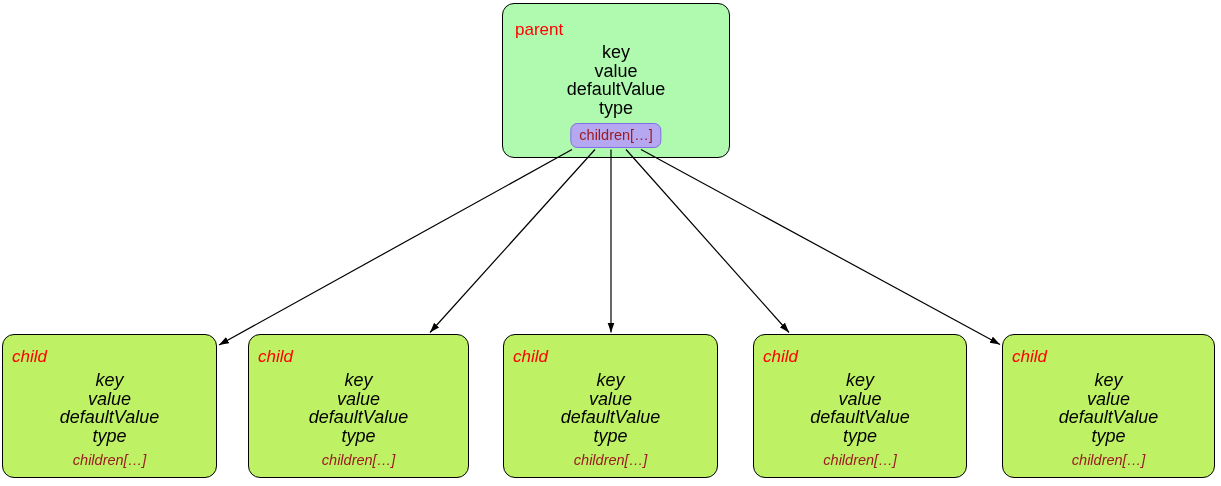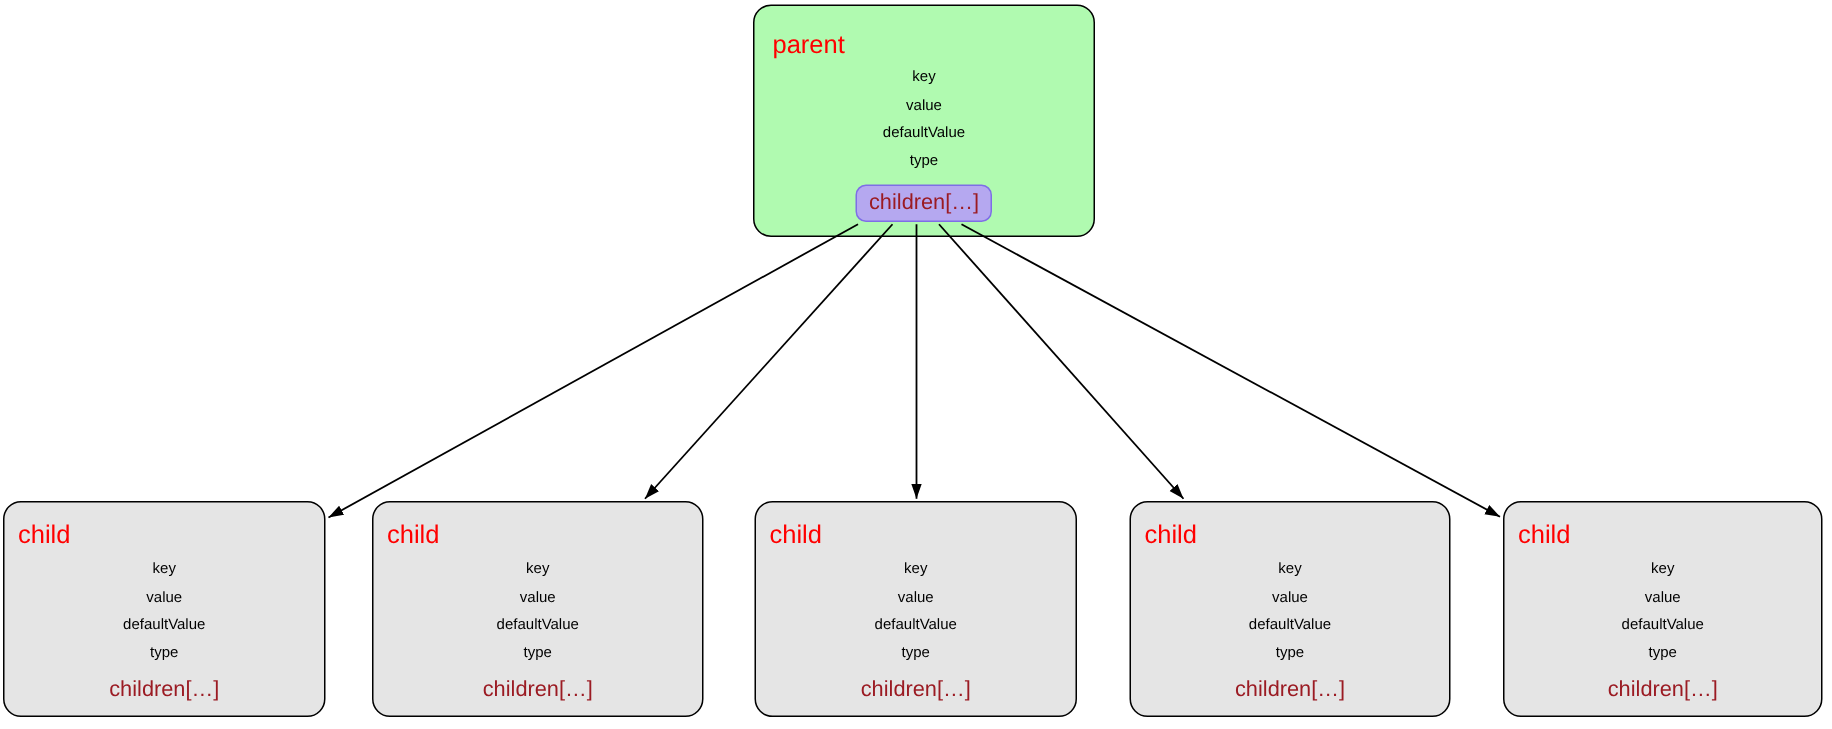--- a/index.html
+++ b/index.html
@@ -19,35 +19,35 @@
     pointer-events: none;
   }
   .node {
     position: absolute;
     border: 1.4px solid #000000;
     border-radius: 12px;
     box-sizing: border-box;
     z-index: 1;
   }
   .node-parent { background: #b0fab0; }
-  .node-child  { background: #e5e5e5; }
+  .node-child  { background: #bef264; font-style: italic; }
   .node-label {
     position: absolute;
     color: #ff0000;
     font-size: 17px;
     line-height: 19px;
     white-space: nowrap;
   }
   .node-parent .node-label { left: 12px; top: 16px; }
   .node-child  .node-label { left: 9px;  top: 12px; }
   .fields {
     position: absolute;
     left: 0; right: 0;
     text-align: center;
-    font-size: 10px;
+    font-size: 18px;
     line-height: 18.5px;
     color: #000000;
   }
   .node-parent .fields { top: 39px; }
   .node-child  .fields { top: 36px; }
   .children-badge {
     position: absolute;
     left: 50%;
     transform: translateX(-50%);
     bottom: 9px;

